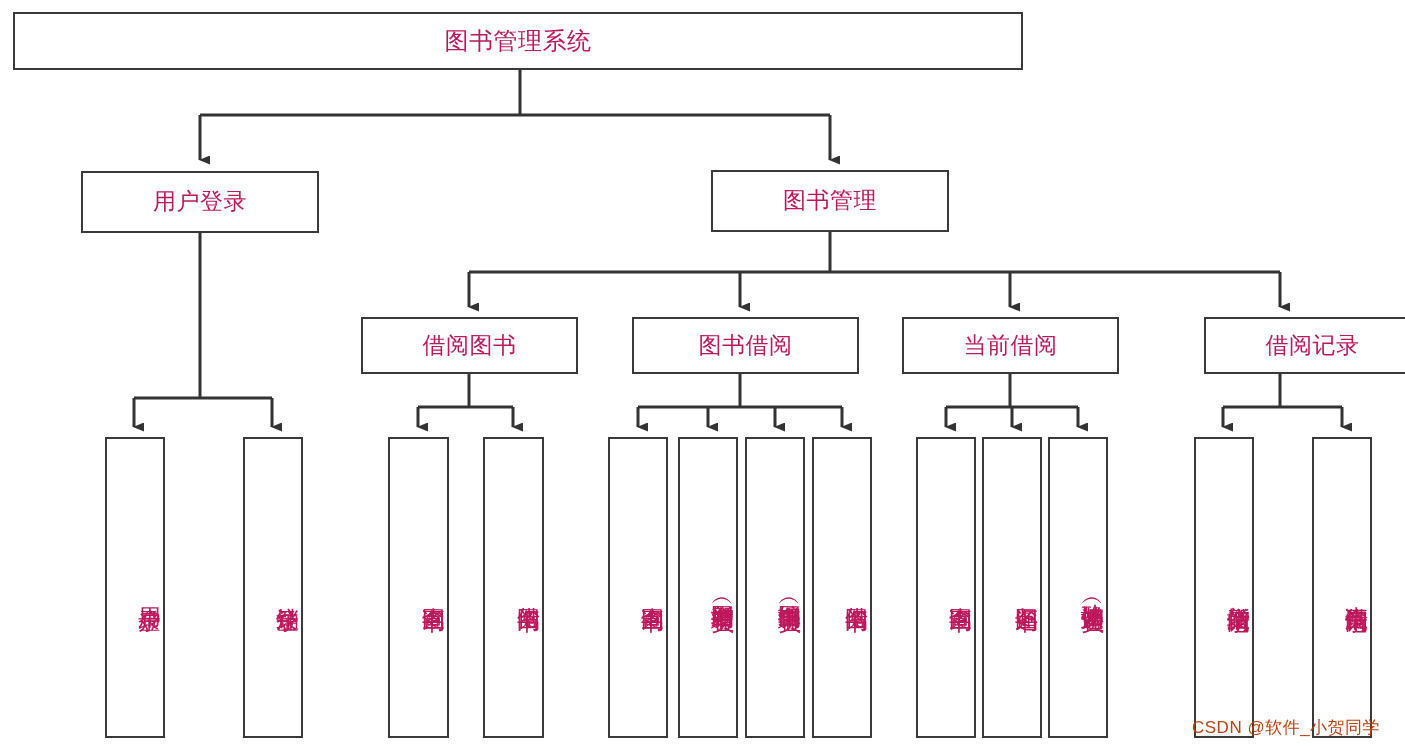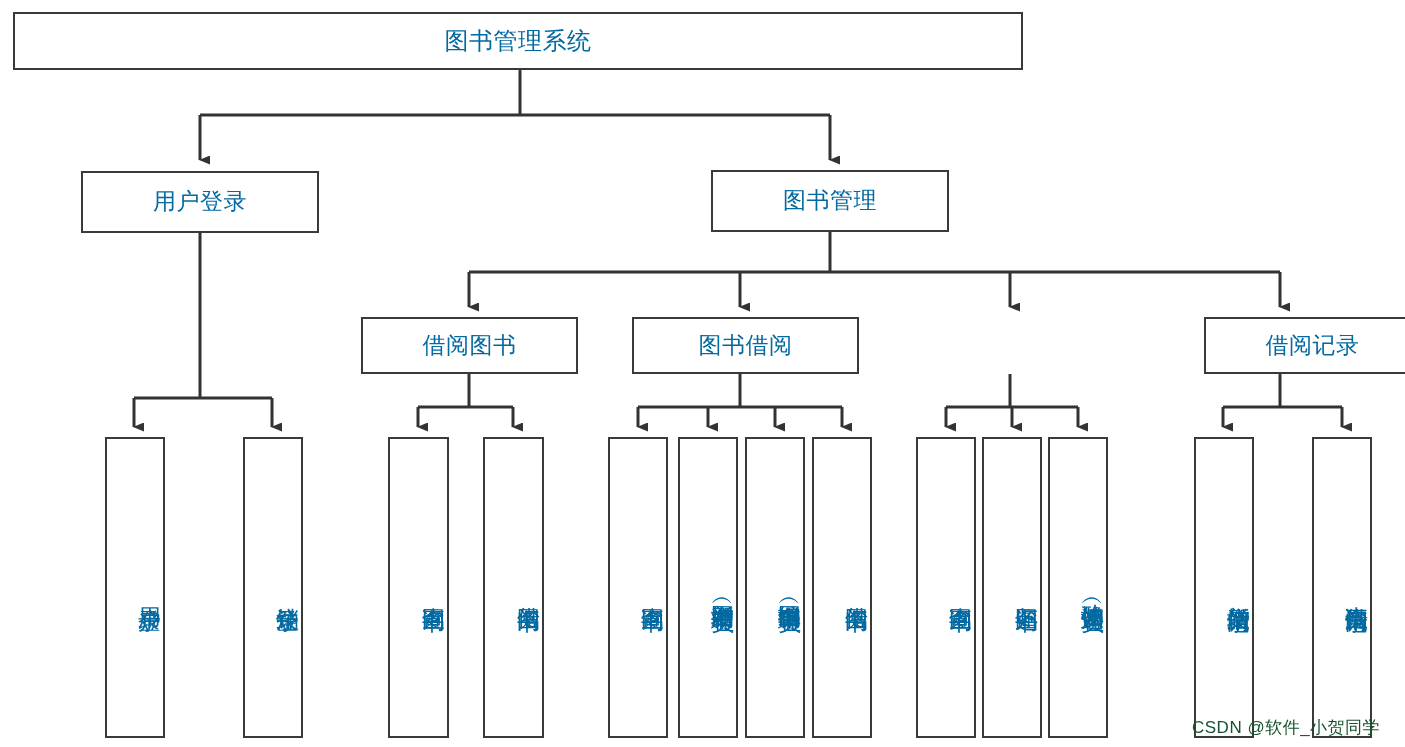--- a/index.html
+++ b/index.html
@@ -23,21 +23,21 @@
     left: 0;
     top: 0;
     width: 1405px;
     height: 747px;
   }
   .node {
     position: absolute;
     box-sizing: border-box;
     border: 2px solid #3a3a3a;
     background: #ffffff;
-    color: #0369a1;
+    color: #be185d;
     display: flex;
     align-items: center;
     justify-content: center;
     text-align: center;
     z-index: 2;
   }
   .node-h {
     font-size: 23px;
     line-height: 1.1;
     letter-spacing: 0.5px;
@@ -58,21 +58,21 @@
   }
   .node-v > .vtext {
     writing-mode: vertical-rl;
     text-orientation: upright;
     display: block;
   }
   .watermark {
     position: absolute;
     z-index: 5;
     font-size: 17px;
-    color: #14532d;
+    color: #c2410c;
     white-space: nowrap;
     letter-spacing: 0.5px;
     pointer-events: none;
   }
 </style>
 </head>
 <body>
 
 <div id="diagram-root">
 
@@ -139,20 +139,23 @@
   </div>
 
   <div class="node node-h" style="left:361px; top:317px; width:217px; height:57px;">
     <span>借阅图书</span>
   </div>
 
   <div class="node node-h" style="left:632px; top:317px; width:227px; height:57px;">
     <span>图书借阅</span>
   </div>
 
+  <div class="node node-h" style="left:902px; top:317px; width:217px; height:57px;">
+    <span>当前借阅</span>
+  </div>
 
   <div class="node node-h" style="left:1172px; top:317px; width:217px; height:57px;margin-left:32px;">
     <span>借阅记录</span>
   </div>
 
   <div class="node node-v" style="left:105px; top:437px; width:60px; height:301px;">
     <span class="vtext">用户登录</span>
   </div>
 
   <div class="node node-v" style="left:243px; top:437px; width:60px; height:301px;">

